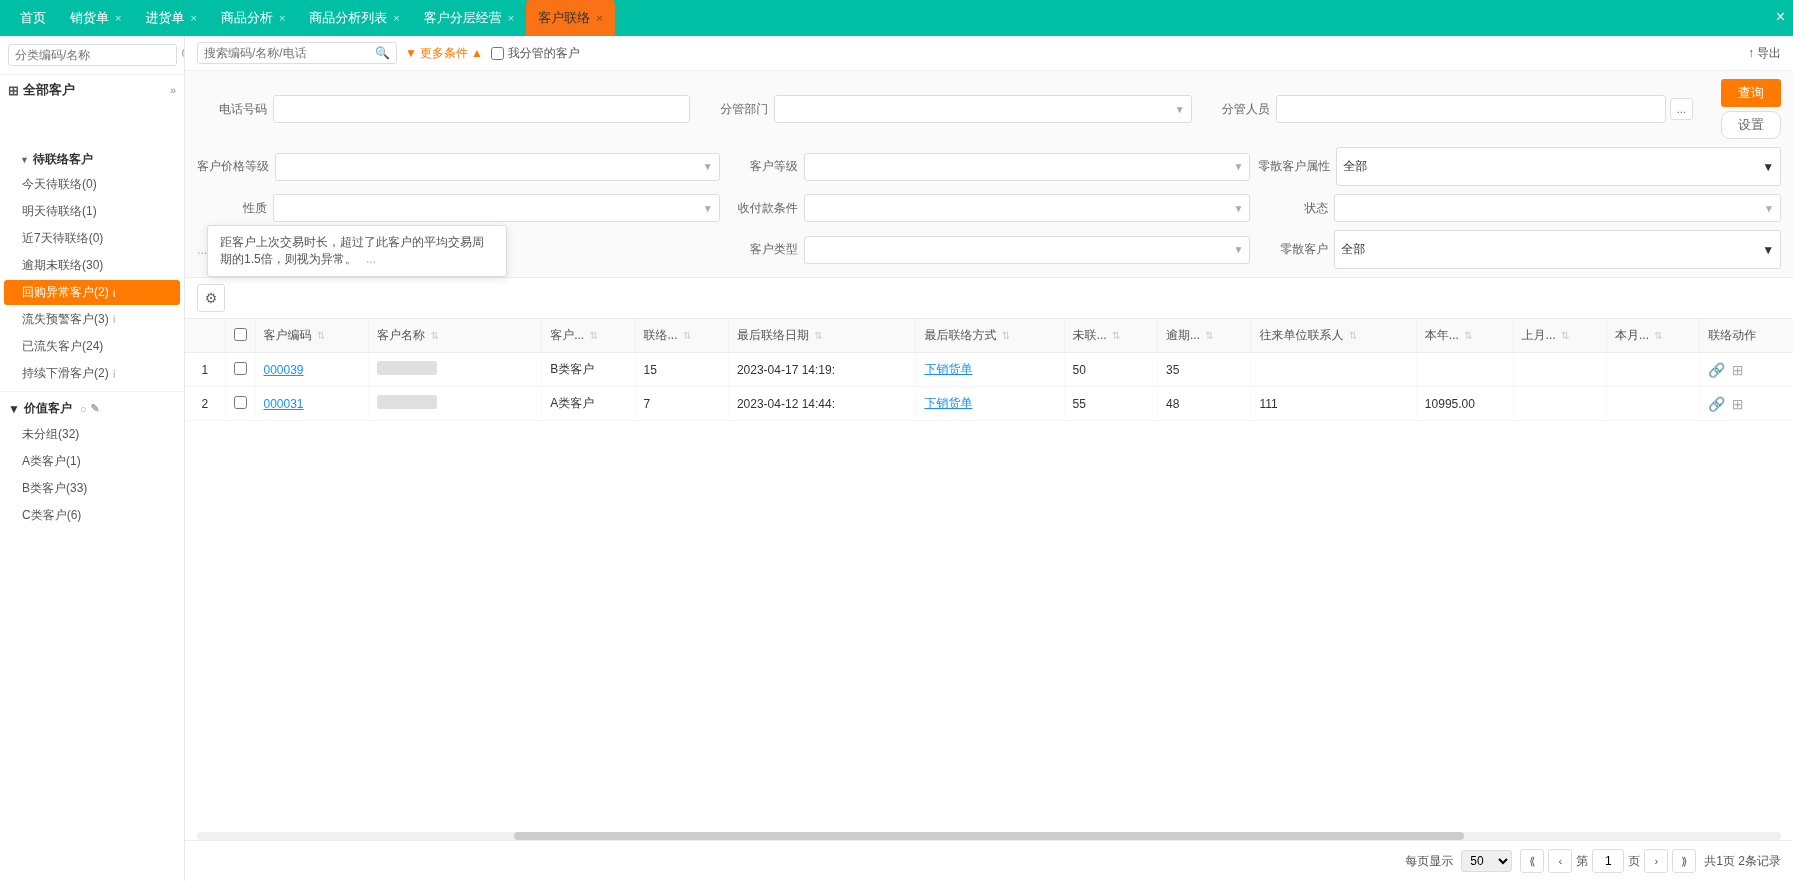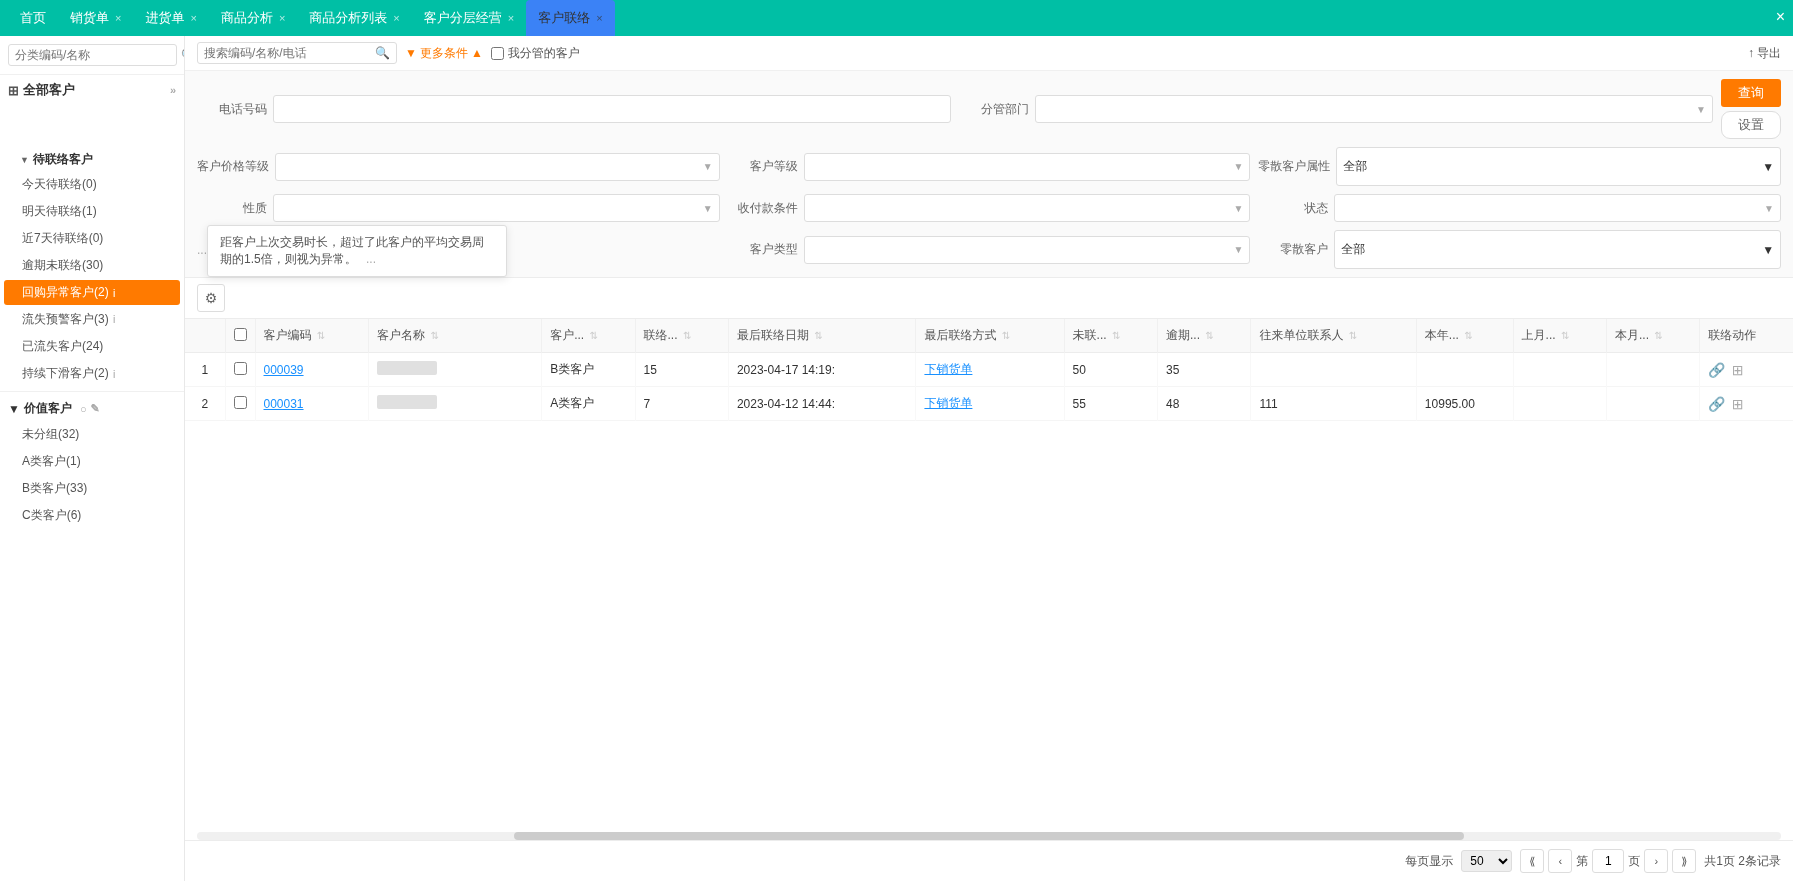--- a/index.html
+++ b/index.html
@@ -18,21 +18,21 @@
     .top-nav .nav-item {
       padding: 0 12px;
       height: 36px;
       display: flex;
       align-items: center;
       cursor: pointer;
       font-size: 13px;
       white-space: nowrap;
     }
     .top-nav .nav-item.active {
-      background: #3b82f6;
+      background: #f97316;
       color: #333;
       border-radius: 4px 4px 0 0;
     }
     .top-nav .nav-item .close-x {
       margin-left: 6px;
       font-size: 11px;
       opacity: 0.7;
     }
     .top-nav .window-close {
       position: absolute;
@@ -262,20 +262,21 @@
       border-radius: 9px;
       padding: 4px 16px;
       cursor: pointer;
       font-size: 13px;
     }
     .btn-group {
       display: flex;
       flex-direction: column;
       gap: 4px;
       align-self: flex-start;
+      margin-left: 20px;
     }
     .filter-select-full {
       display: flex;
       align-items: center;
       height: 39px;
       border: 1px solid #ddd;
       border-radius: 3px;
       padding: 0 6px;
       background: white;
       cursor: pointer;
@@ -581,20 +582,29 @@
           <span class="filter-label">电话号码</span>
           <input class="filter-input" type="text" style="">
         </div>
         <div class="filter-cell">
           <span class="filter-label">分管部门</span>
           <div class="filter-select">
             <span></span>
             <span class="chevron">▼</span>
           </div>
         </div>
+        <div class="filter-cell">
+          <span class="filter-label">分管人员</span>
+          <div class="filter-select-with-dots">
+            <div class="filter-select" style="flex:1;">
+              <span></span>
+            </div>
+            <button class="dots-btn">...</button>
+          </div>
+        </div>
         <div class="btn-group">
           <button class="query-btn">查询</button>
           <button class="settings-btn">设置</button>
         </div>
       </div>
 
       <div class="filter-row">
         <div class="filter-cell">
           <span class="filter-label">客户价格等级</span>
           <div class="filter-select">

